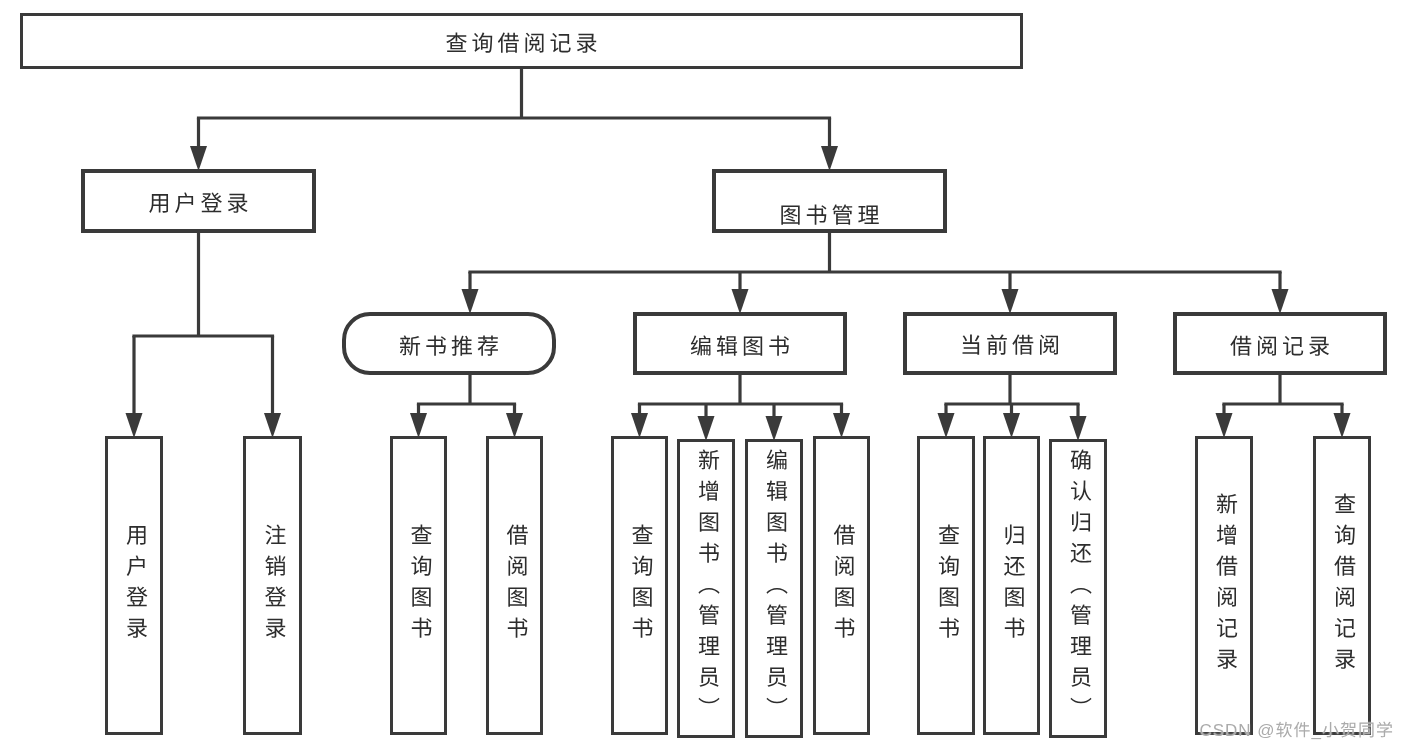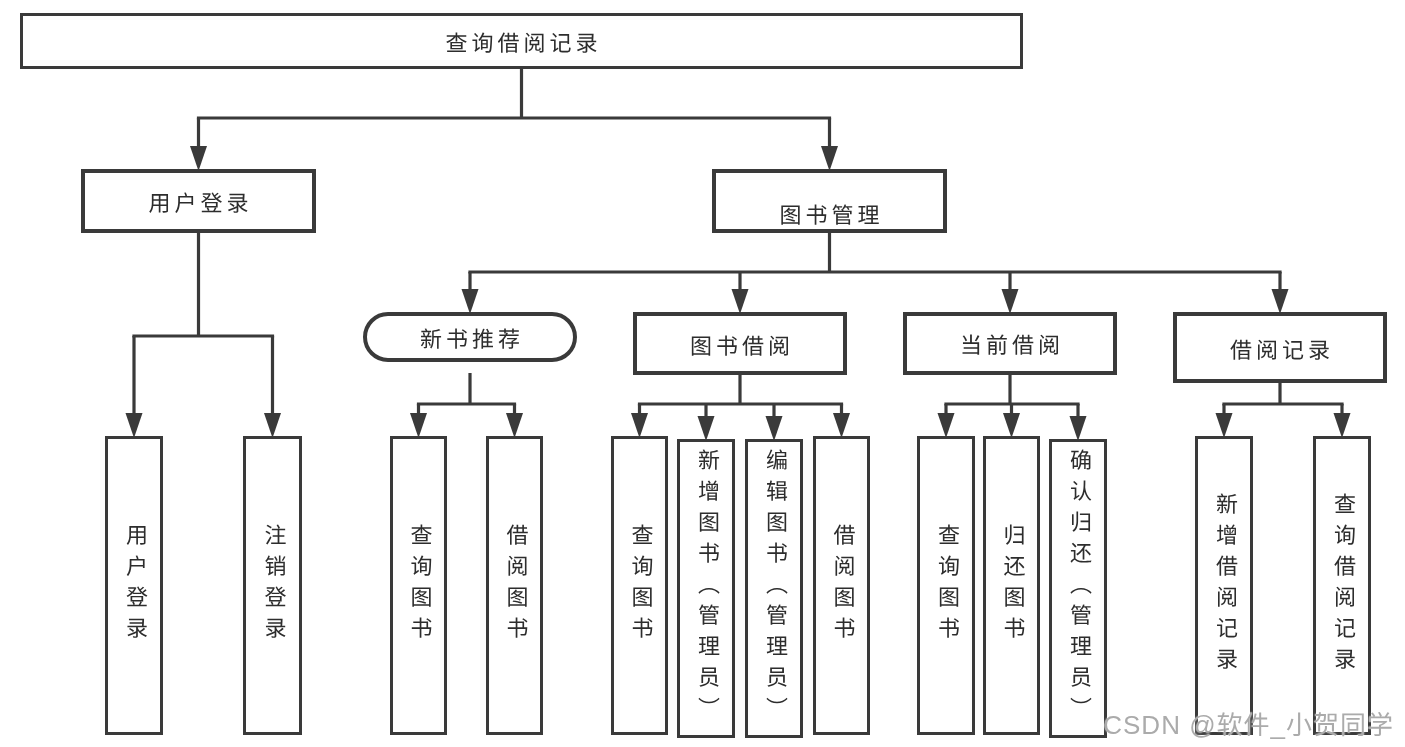--- a/index.html
+++ b/index.html
@@ -17,21 +17,21 @@
     font-size:22px;letter-spacing:4px;color:var(--text,#2d2d2d);
     white-space:nowrap;text-indent:4px;
   }
   .vlabel{
     writing-mode:vertical-lr;text-orientation:mixed;
     font-size:22px;letter-spacing:9px;color:var(--text,#2d2d2d);
     white-space:nowrap;
   }
   .watermark{
     position:absolute;right:11px;bottom:6px;
-    font-size:26px;color:var(--wm,#ababab);letter-spacing:1px;
+    font-size:17px;color:var(--wm,#ababab);letter-spacing:1px;
     text-shadow:0 0 2px #ffffff;white-space:nowrap;
   }
 </style>
 </head>
 <body>
 
 <div id="canvas">
   <svg id="edges-svg" width="1405" height="747" viewBox="0 0 1405 747" xmlns="http://www.w3.org/2000/svg">
       <g stroke="#3a3a3a" stroke-width="3.2" fill="none">
         <line x1="521.5" y1="67" x2="521.5" y2="118"></line>
@@ -103,30 +103,30 @@
 
   <div class="node" style="left: 20px; top: 13px; width: 1003px; height: 56px;">
       <span class="hlabel">查询借阅记录</span>
     </div>
     <div class="node lvl2" style="left: 81px; top: 169px; width: 235px; height: 64px;">
       <span class="hlabel">用户登录</span>
     </div>
     <div class="node lvl2" style="left: 712px; top: 169px; width: 235px; height: 64px; align-items: flex-end;">
       <span class="hlabel">图书管理</span>
     </div>
-    <div class="node lvl2" style="left: 363px; top: 312px; width: 214px; height: 50px; border-radius: 28px;">
+    <div class="node lvl2" style="left: 342px; top: 312px; width: 214px; height: 63px; border-radius: 28px;">
       <span class="hlabel">新书推荐</span>
     </div>
     <div class="node lvl2" style="left: 633px; top: 312px; width: 214px; height: 63px;">
-      <span class="hlabel">图书借阅</span>
+      <span class="hlabel">编辑图书</span>
     </div>
     <div class="node lvl2" style="left: 903px; top: 312px; width: 214px; height: 63px; font-family: Liberation Mono, monospace;">
       <span class="hlabel">当前借阅</span>
     </div>
-    <div class="node lvl2" style="left: 1173px; top: 312px; width: 214px; height: 71px;">
+    <div class="node lvl2" style="left: 1173px; top: 312px; width: 214px; height: 63px;">
       <span class="hlabel">借阅记录</span>
     </div>
     <div class="node" style="left: 105px; top: 436px; width: 58px; height: 299px;">
       <span class="vlabel">用户登录</span>
     </div>
     <div class="node" style="left: 243px; top: 436px; width: 59px; height: 299px;">
       <span class="vlabel">注销登录</span>
     </div>
     <div class="node" style="left: 390px; top: 436px; width: 57px; height: 299px;">
       <span class="vlabel">查询图书</span>

